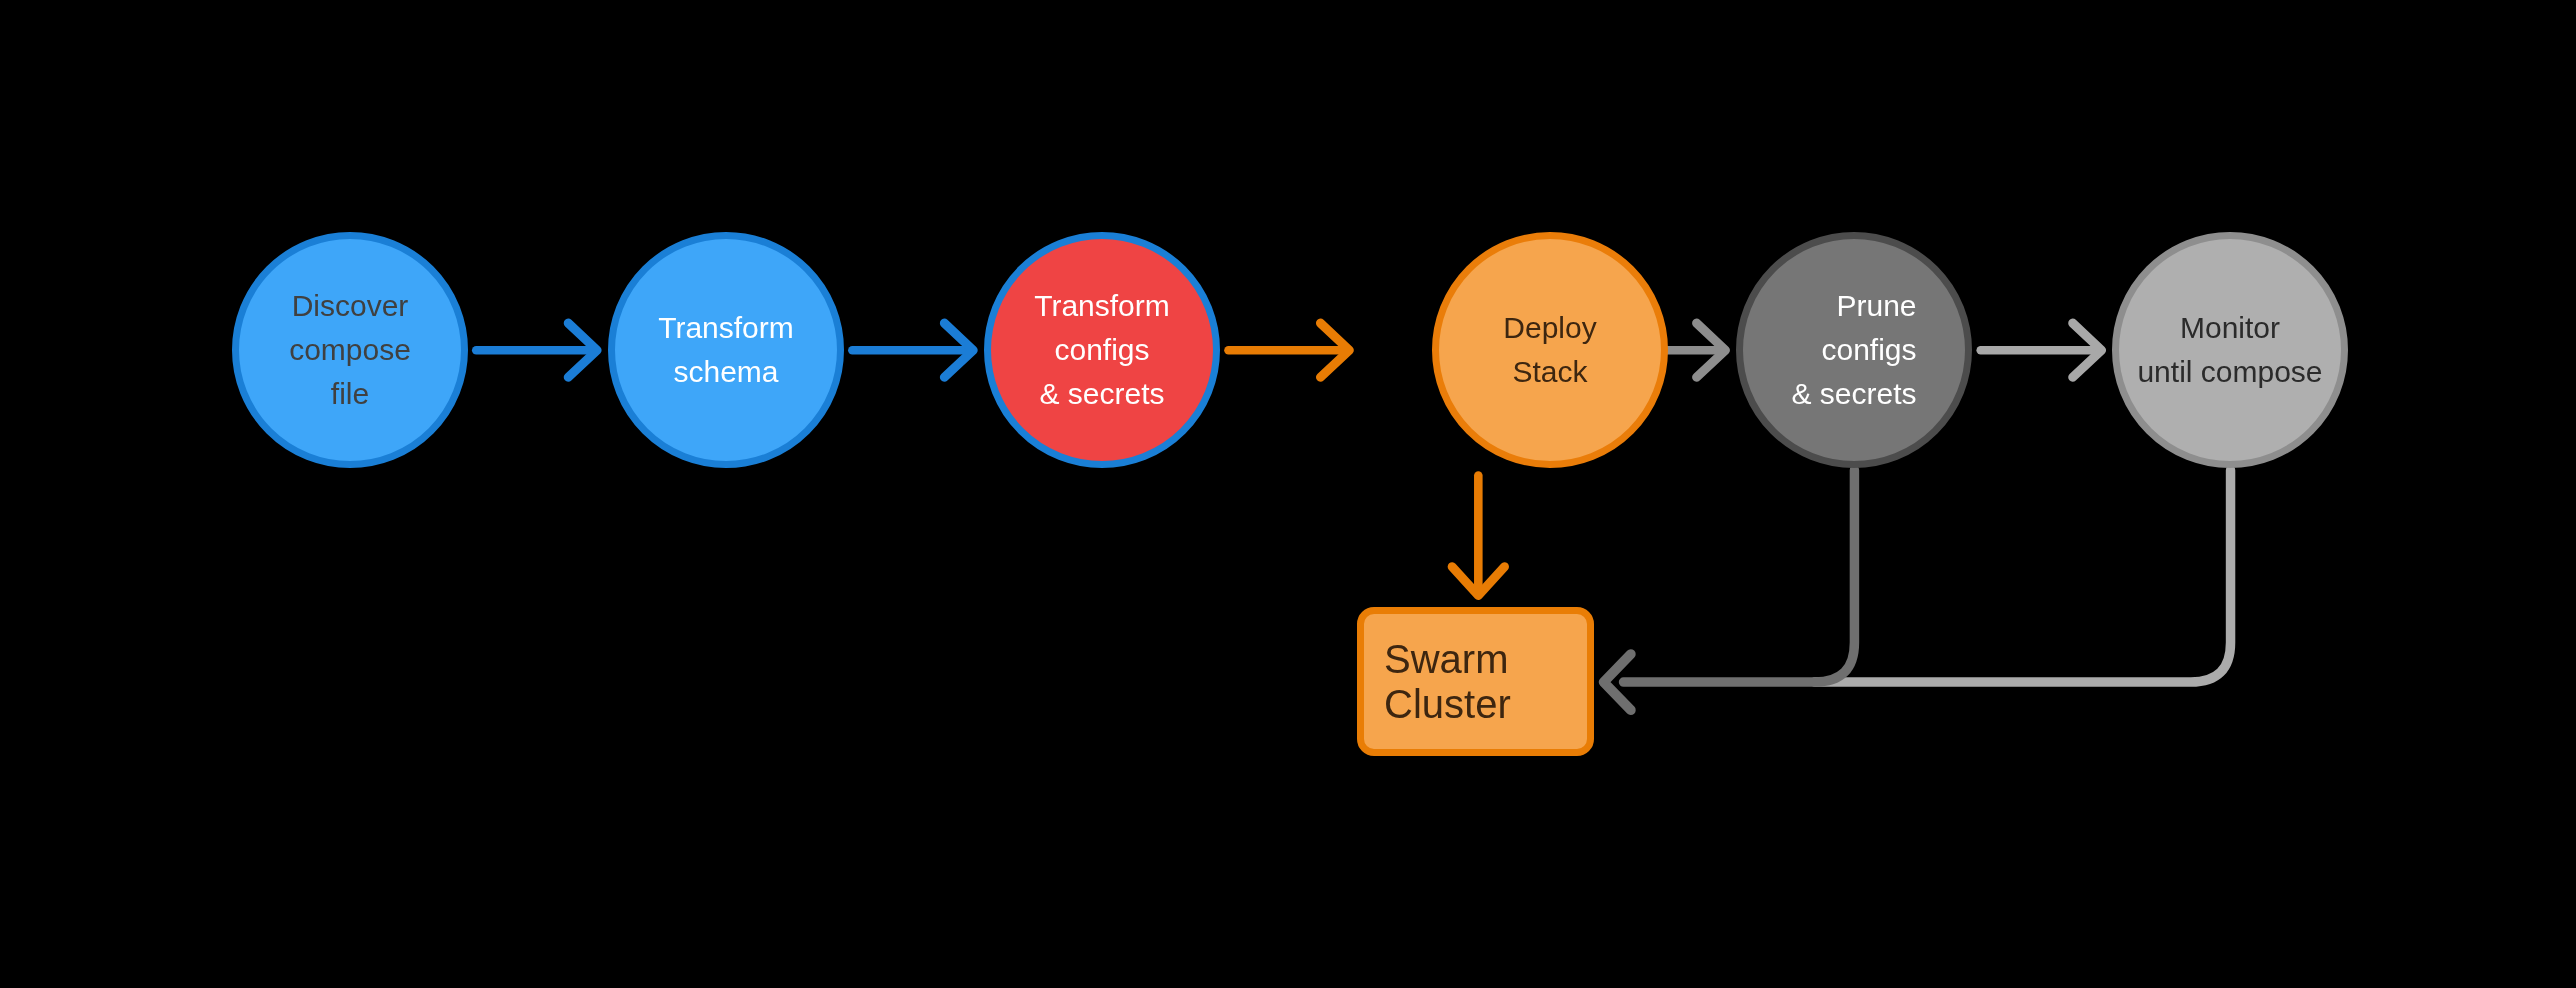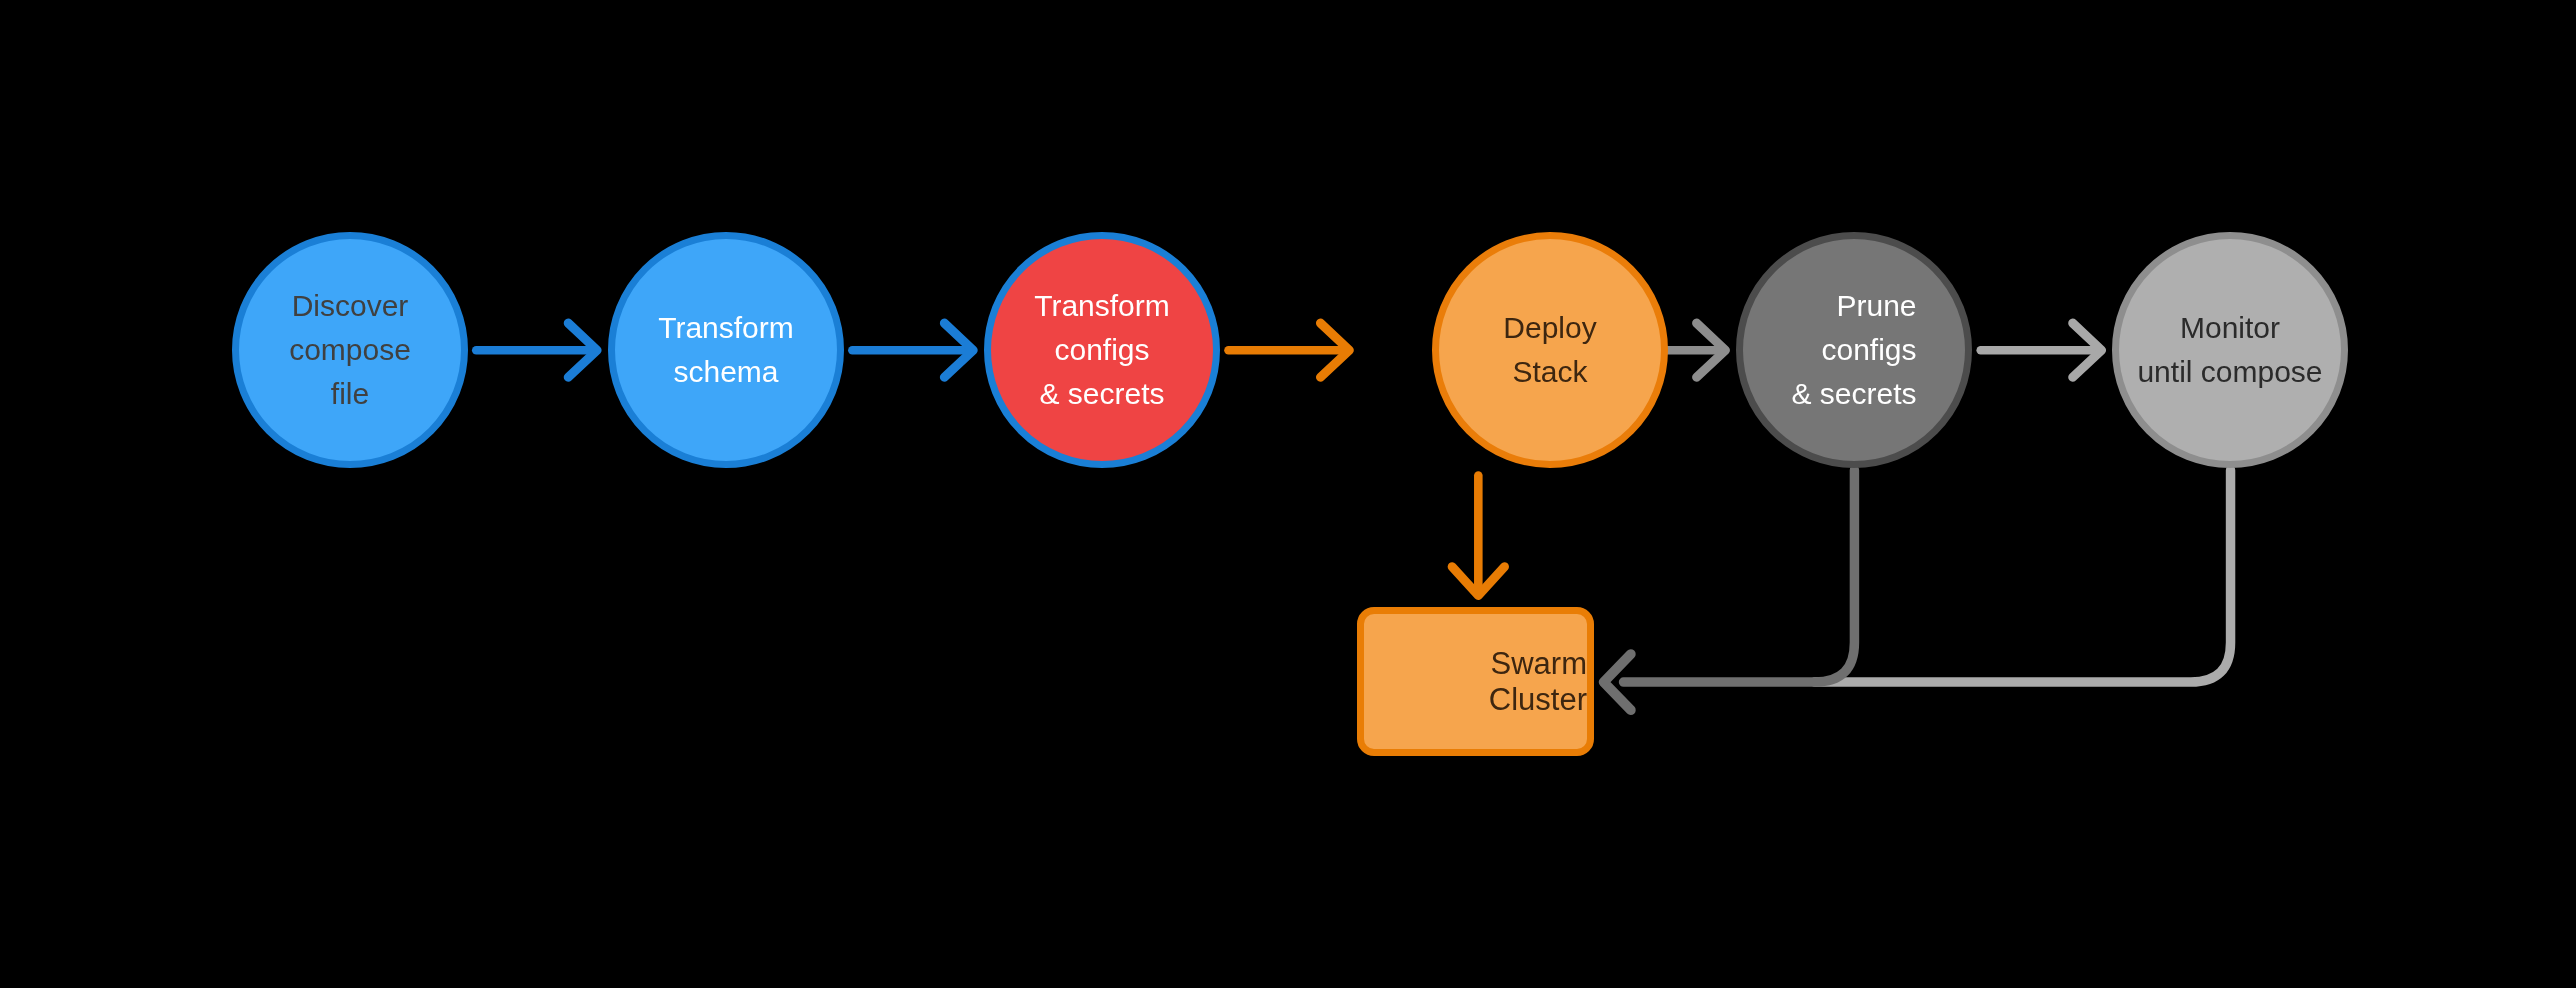--- a/index.html
+++ b/index.html
@@ -3,21 +3,21 @@
 <meta charset="utf-8">
 <style>
   html,body{margin:0;padding:0;}
   body{width:2576px;height:989px;background:#000;overflow:hidden;position:relative;
        font-family:"Liberation Sans",sans-serif;}
   .node{position:absolute;width:236px;height:236px;border-radius:50%;border:7.2px solid;
         box-sizing:border-box;display:flex;align-items:center;justify-content:center;
         text-align:center;font-size:30px;line-height:44px;white-space:pre-line;}
   .rectnode{position:absolute;width:237px;height:149px;border-radius:17px;border:7.2px solid;
         box-sizing:border-box;display:flex;align-items:center;justify-content:center;
-        text-align:right;font-size:31px;padding-left:20px;}
+        text-align:left;font-size:40px;padding-left:20px;}
   svg.edges{position:absolute;left:0;top:0;}
 </style>
 </head>
 <body>
 
 <svg class="edges" width="2576" height="989" viewBox="0 0 2856 1096" fill="none" stroke-linecap="round" stroke-linejoin="round">
   <g stroke="#1B7DD6">
     <path stroke-width="9.5" d="M528 388 H658"></path>
       <path stroke-width="10" d="M630 358 L662 388 L630 418"></path>
   </g>

